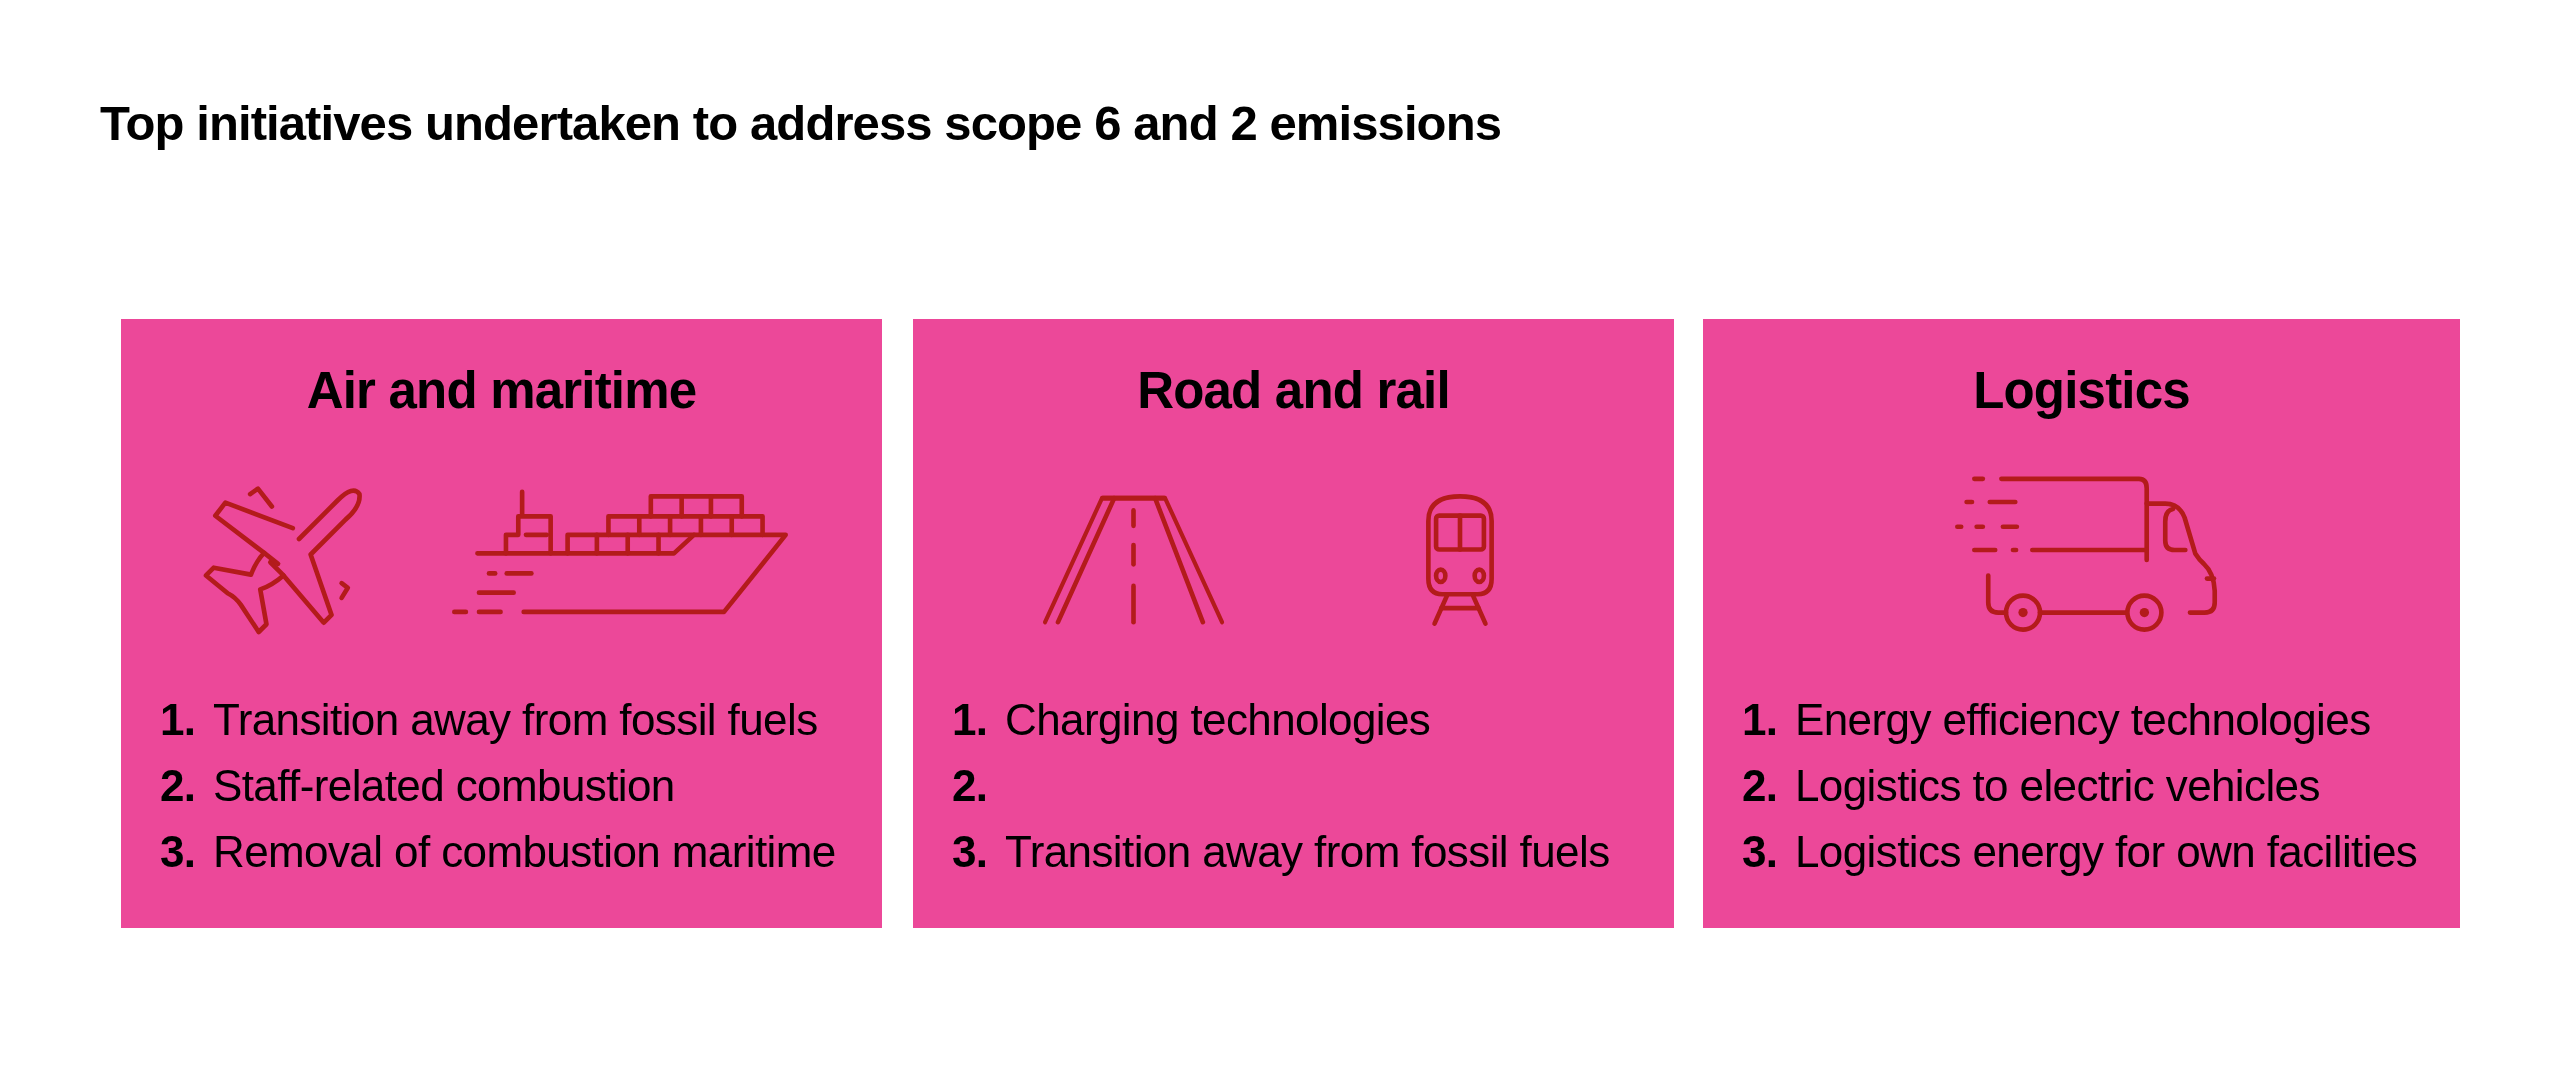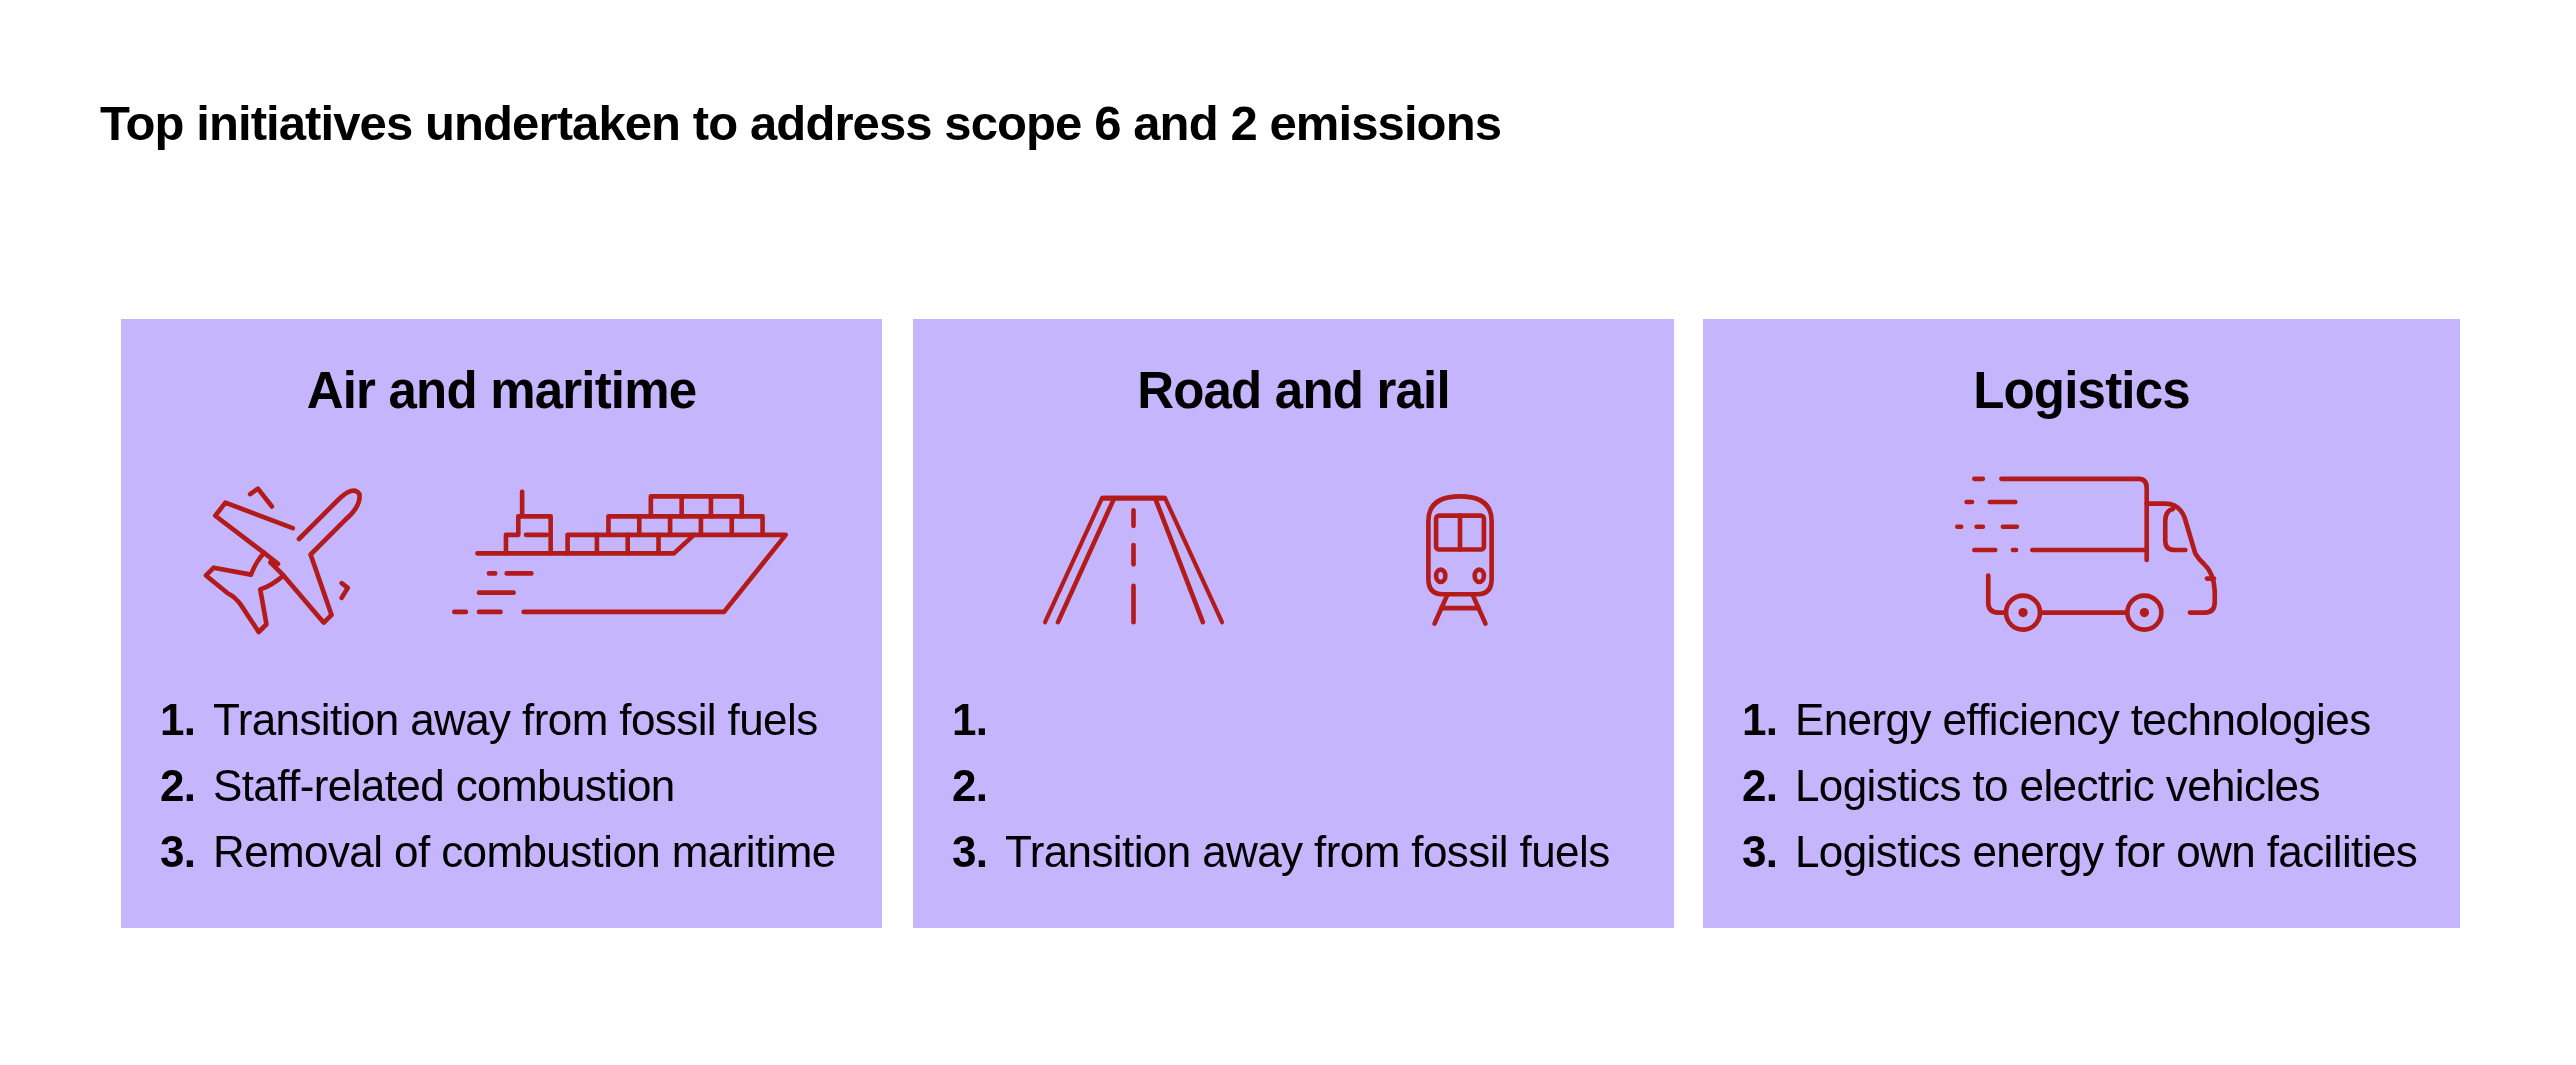--- a/index.html
+++ b/index.html
@@ -7,21 +7,21 @@
     width: 2576px; height: 1065px; position: relative; overflow: hidden;
     font-family: "Liberation Sans", "DejaVu Sans", sans-serif; color: #000;
   }
   .page-title {
     position: absolute; left: 100px; top: 99px;
     font-size: 49px; font-weight: bold; letter-spacing: -0.9px;
     white-space: nowrap; line-height: 1;
   }
   .card {
     position: absolute; top: 319px; height: 609px;
-    background: #c4b5fd;
+    background: #ec4899;
   }
   .card-1 { left: 121px; width: 761px; }
   .card-2 { left: 913px; width: 761px; }
   .card-3 { left: 1703px; width: 757px; }
   .card-title {
     position: absolute; left: 0; right: 0; top: 46px;
     text-align: center; font-size: 51px; font-weight: bold;
     letter-spacing: -0.8px; line-height: 1;
   }
   .icon { position: absolute; }
@@ -133,20 +133,21 @@
         <line x1="28" y1="132" x2="12" y2="168"></line>
         <line x1="62" y1="132" x2="78" y2="168"></line>
         <line x1="21" y1="148" x2="69" y2="148"></line>
       </g>
     </svg>
   </div>
 
   <ul class="list">
     <li>
       <span class="num">1.</span>
+      <span class="txt">Charging technologies</span>
     </li>
     <li>
       <span class="num">2.</span>
     </li>
     <li>
       <span class="num">3.</span>
       <span class="txt">Transition away from fossil fuels</span>
     </li>
   </ul>
 </section>

